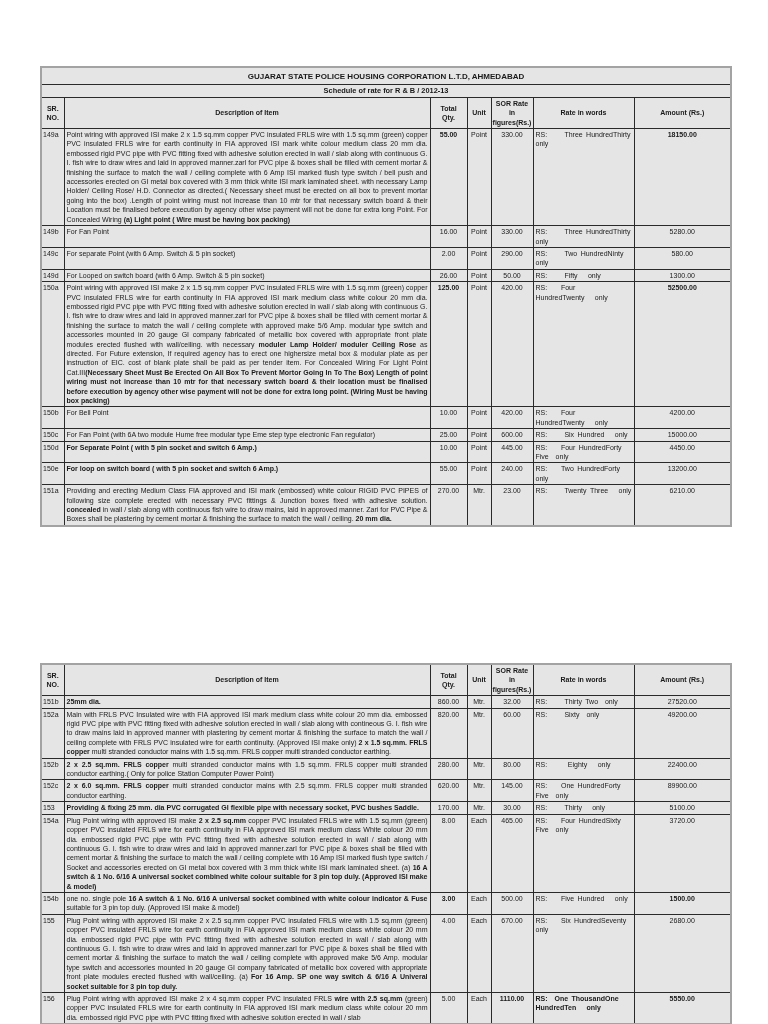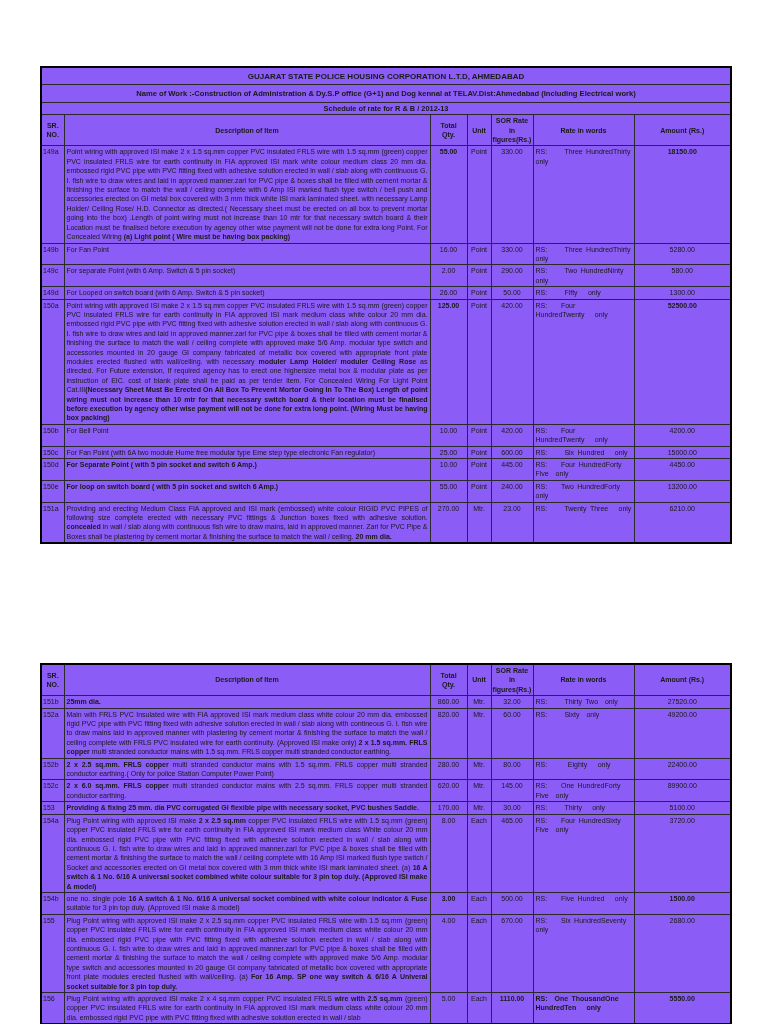--- a/index.html
+++ b/index.html
@@ -3,22 +3,22 @@
 <meta charset="utf-8">
 <style>
   html,body{margin:0;padding:0;}
   body{
     width:768px;height:1024px;overflow:hidden;position:relative;
     background:#ffffff;color:#1a1a1a;
     font-family:"Liberation Sans", sans-serif;
   }
   table.rate-table{
     position:absolute;left:40px;width:690px;
-    border-collapse:collapse;table-layout:fixed;background:#8b5cf6;
-    border:2px solid #000000;
+    border-collapse:collapse;table-layout:fixed;background:#e5e5e5;
+    border:2px solid #a3a3a3;
   }
   #table-page1{top:66px;}
   #table-page2{top:663px;}
   col.c-sr{width:23px;}
   col.c-desc{width:366px;}
   col.c-qty{width:37px;}
   col.c-unit{width:24px;}
   col.c-rate{width:42px;}
   col.c-words{width:101px;}
   col.c-amt{width:97px;}
@@ -53,23 +53,20 @@
         <col class="c-desc">
         <col class="c-qty">
         <col class="c-unit">
       <col class="c-rate">
         <col class="c-words">
         <col class="c-amt">
     </colgroup>
     <thead>
       <tr>
         <td colspan="7" class="title-1">GUJARAT STATE POLICE HOUSING CORPORATION L.T.D, AHMEDABAD</td>
-      </tr>
-      <tr>
-        <td colspan="7" class="title-2">Name of Work :-Construction of Administration &amp; Dy.S.P office (G+1) and Dog kennal at TELAV.Dist:Ahmedabad (Including Electrical work)</td>
       </tr>
       <tr>
         <td colspan="7" class="title-3">Schedule of rate for R &amp; B / 2012-13</td>
       </tr>
       <tr class="colhead">
           <th>SR.
 NO.</th>
           <th>Description of  Item</th>
           <th>Total
 Qty.</th>

